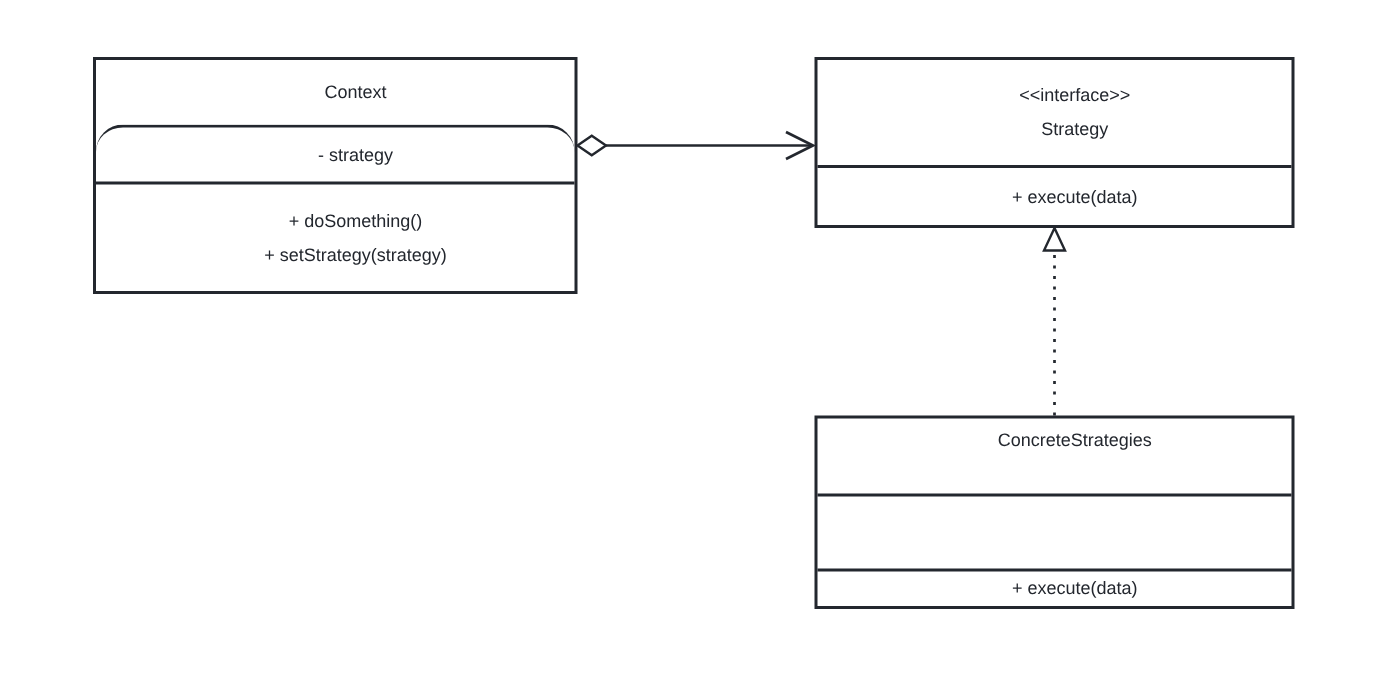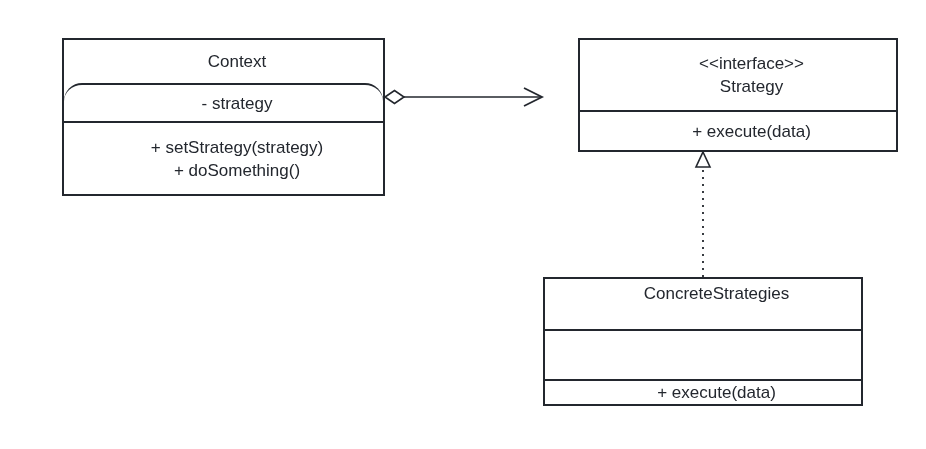--- a/index.html
+++ b/index.html
@@ -27,41 +27,41 @@
     display: flex;
     flex-direction: column;
   }
   .compartment {
     box-sizing: border-box;
     display: flex;
     flex-direction: column;
     align-items: center;
     justify-content: center;
     text-align: center;
-    font-size: 17px;
+    font-size: 12px;
     line-height: 23px;
     color: #23272e;
     white-space: pre;
     padding-left: 27px;
   }
   .compartment + .compartment {
     border-top: 2px solid #23272e;
   }
   .compartment .line {
     display: block;
   }
 
   
   #context-class { left: 62px; top: 38px; width: 323px; height: 158px; }
   #context-name-compartment { height: 43px; }
   #context-attrs-compartment { height: 38px; border-radius: 18px; }
   #context-ops-compartment { flex: 1 1 auto; }
 
   
-  #strategy-class { left: 543px; top: 38px; width: 320px; height: 114px; margin-left: 35px; }
+  #strategy-class { left: 543px; top: 38px; width: 320px; height: 114px; }
   #strategy-name-compartment { height: 70px; }
   #strategy-ops-compartment { flex: 1 1 auto; }
 
   
   #concrete-class { left: 543px; top: 277px; width: 320px; height: 129px; gap: 20px; }
   #concrete-name-compartment { height: 41px; }
   #concrete-attrs-compartment { height: 41px; }
   #concrete-ops-compartment { flex: 1 1 auto; }
 
   
@@ -80,22 +80,22 @@
 <div id="canvas">
 
   <div class="uml-class" id="context-class">
     <div class="compartment" id="context-name-compartment">
       <span class="line">Context</span>
     </div>
     <div class="compartment" id="context-attrs-compartment">
       <span class="line">- strategy</span>
     </div>
     <div class="compartment" id="context-ops-compartment">
+      <span class="line">+ doSomething()</span>
       <span class="line">+ setStrategy(strategy)</span>
-      <span class="line">+ doSomething()</span>
     </div>
   </div>
 
   <div class="uml-class" id="strategy-class">
     <div class="compartment" id="strategy-name-compartment">
       <span class="line">&lt;&lt;interface&gt;&gt;</span>
       <span class="line">Strategy</span>
     </div>
     <div class="compartment" id="strategy-ops-compartment">
       <span class="line">+ execute(data)</span>

